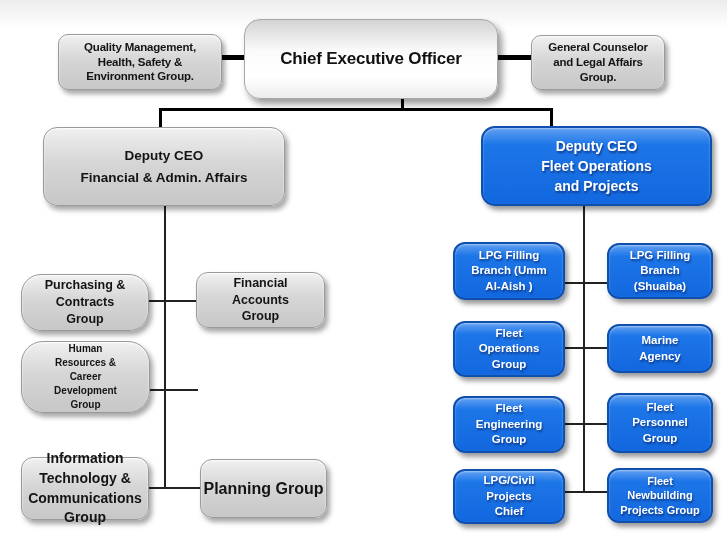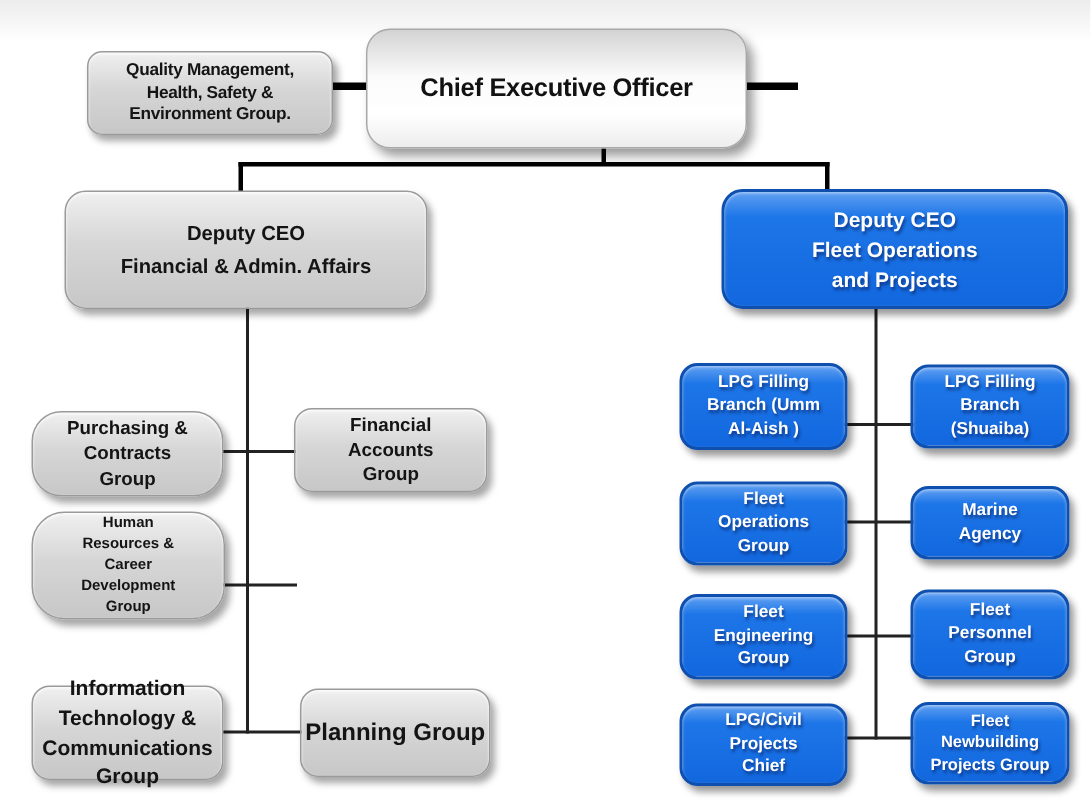--- a/index.html
+++ b/index.html
@@ -129,20 +129,25 @@
   <div class="line thin conn-r4"></div>
 
   <div class="node graybox node-qhse">
     <span>Quality Management,
 Health, Safety &amp;
 Environment Group.</span>
   </div>
   <div class="node node-ceo">
     <span>Chief Executive Officer</span>
   </div>
+  <div class="node graybox node-legal">
+    <span>General Counselor
+and Legal Affairs
+Group.</span>
+  </div>
 
   <div class="node graybox node-deputy-fin">
     <span>Deputy CEO
 Financial &amp; Admin. Affairs</span>
   </div>
   <div class="node bluebox node-deputy-fleet">
     <span>Deputy CEO
 Fleet Operations
 and Projects</span>
   </div>

